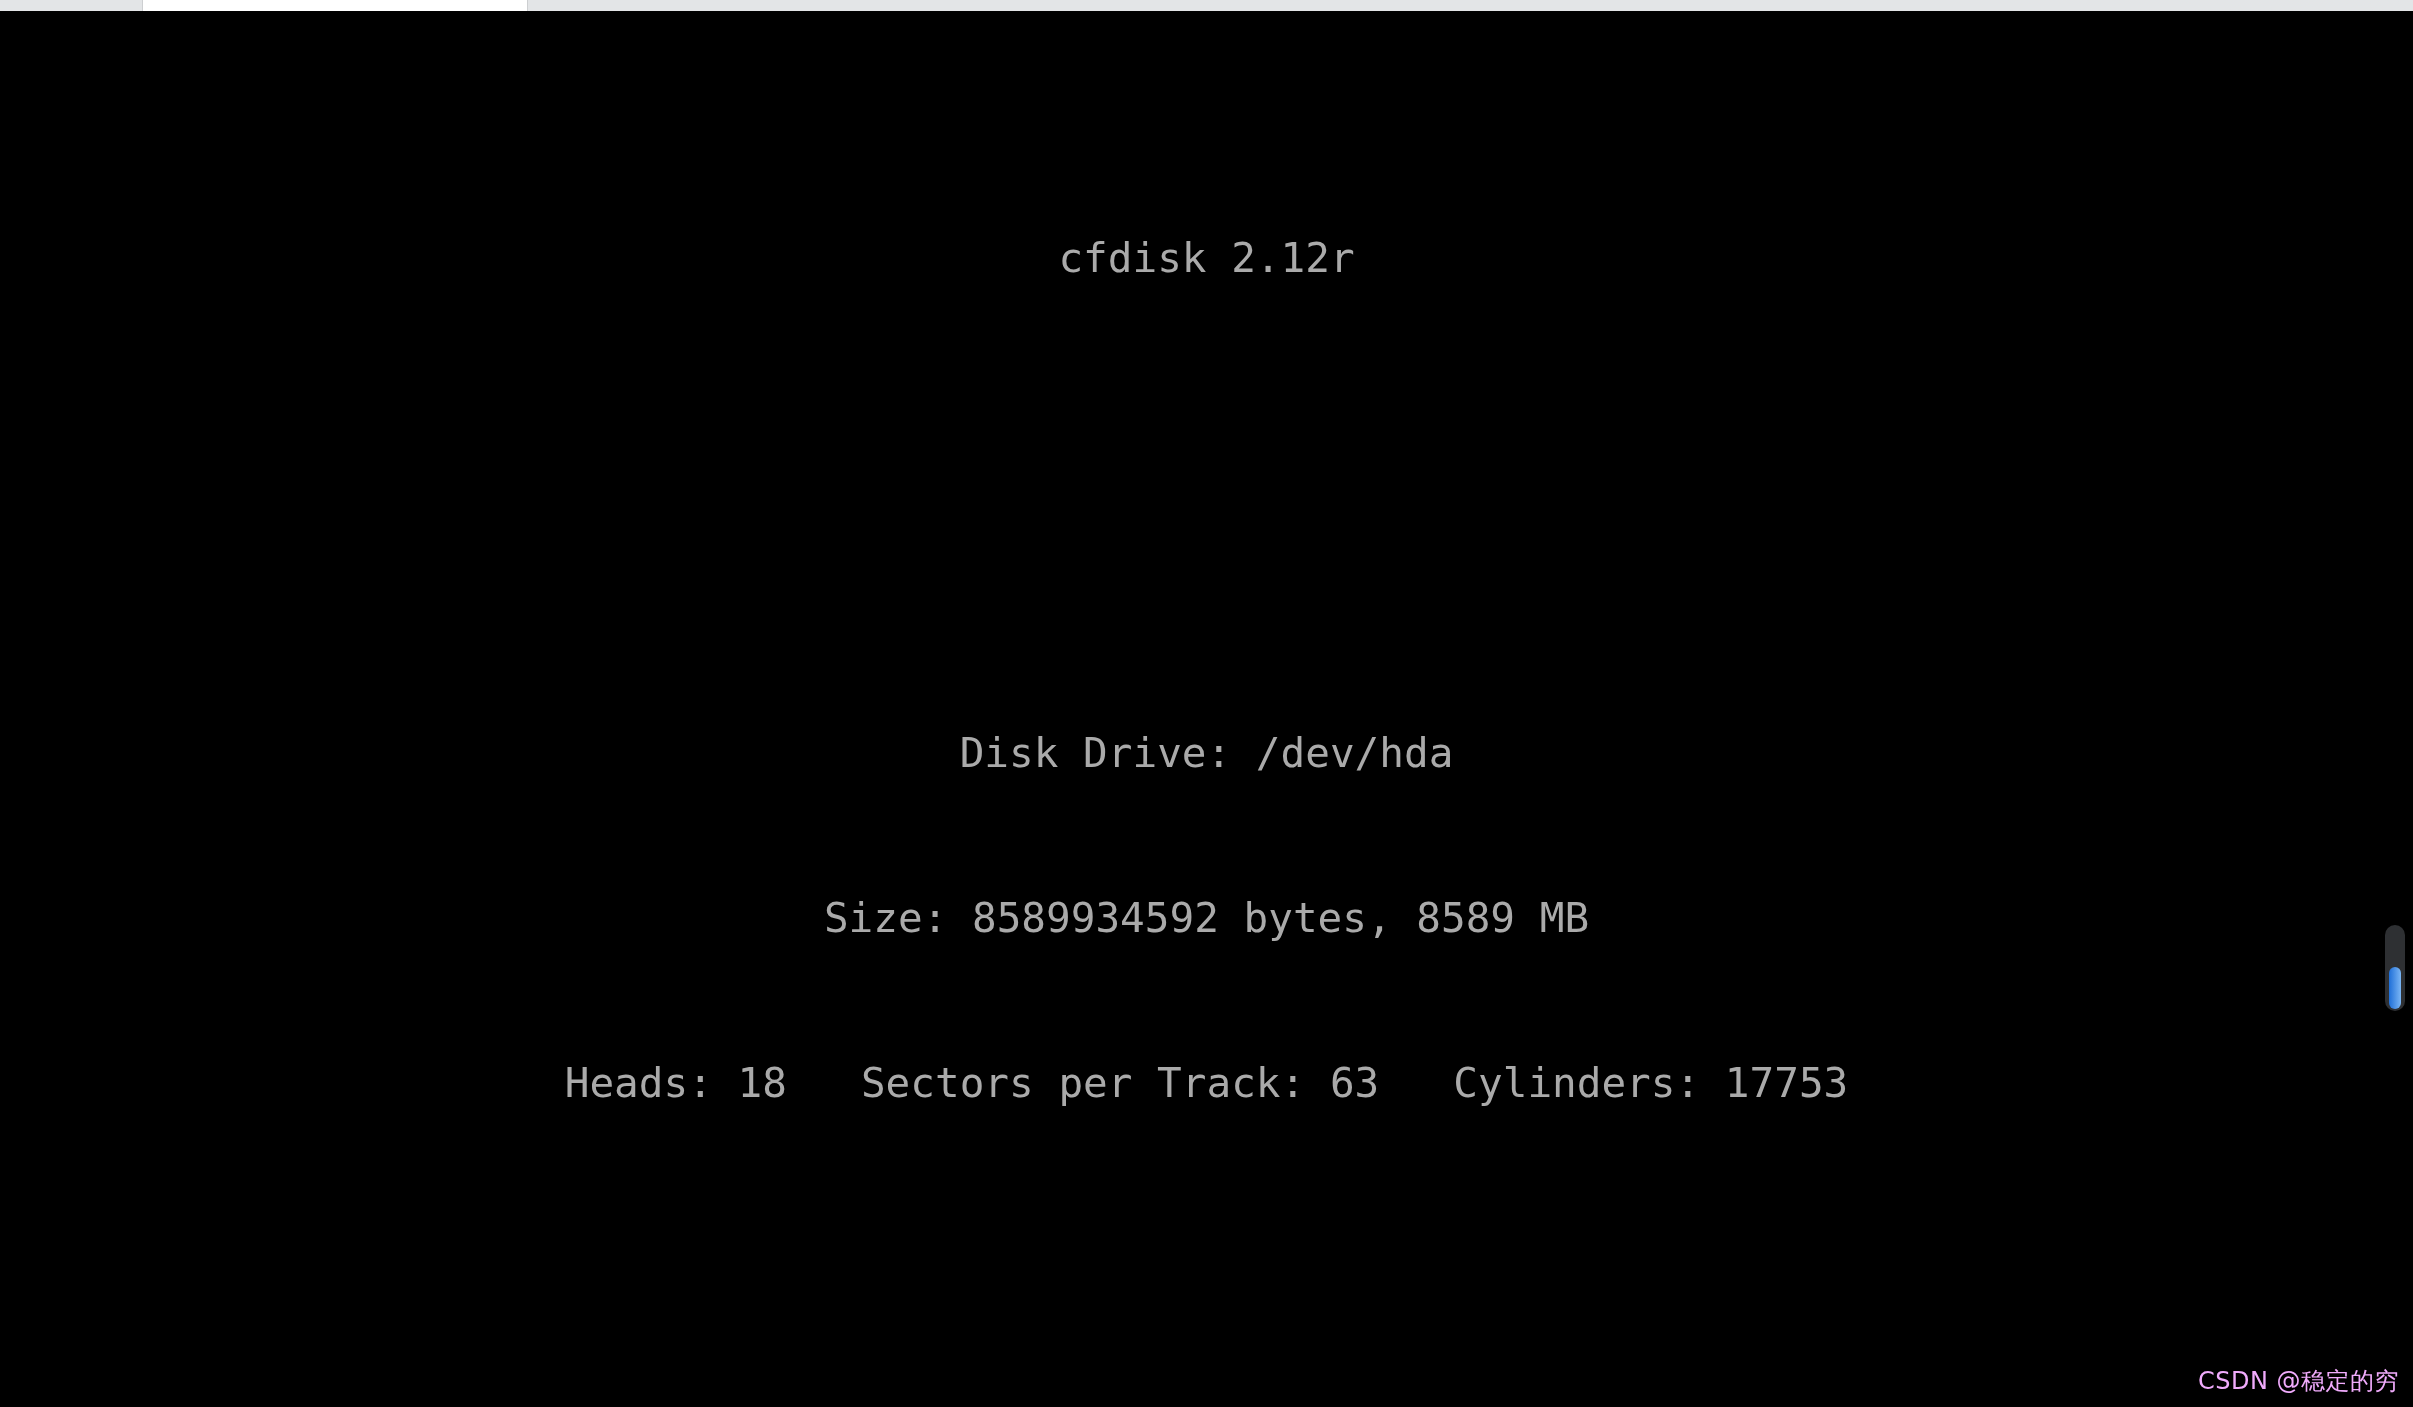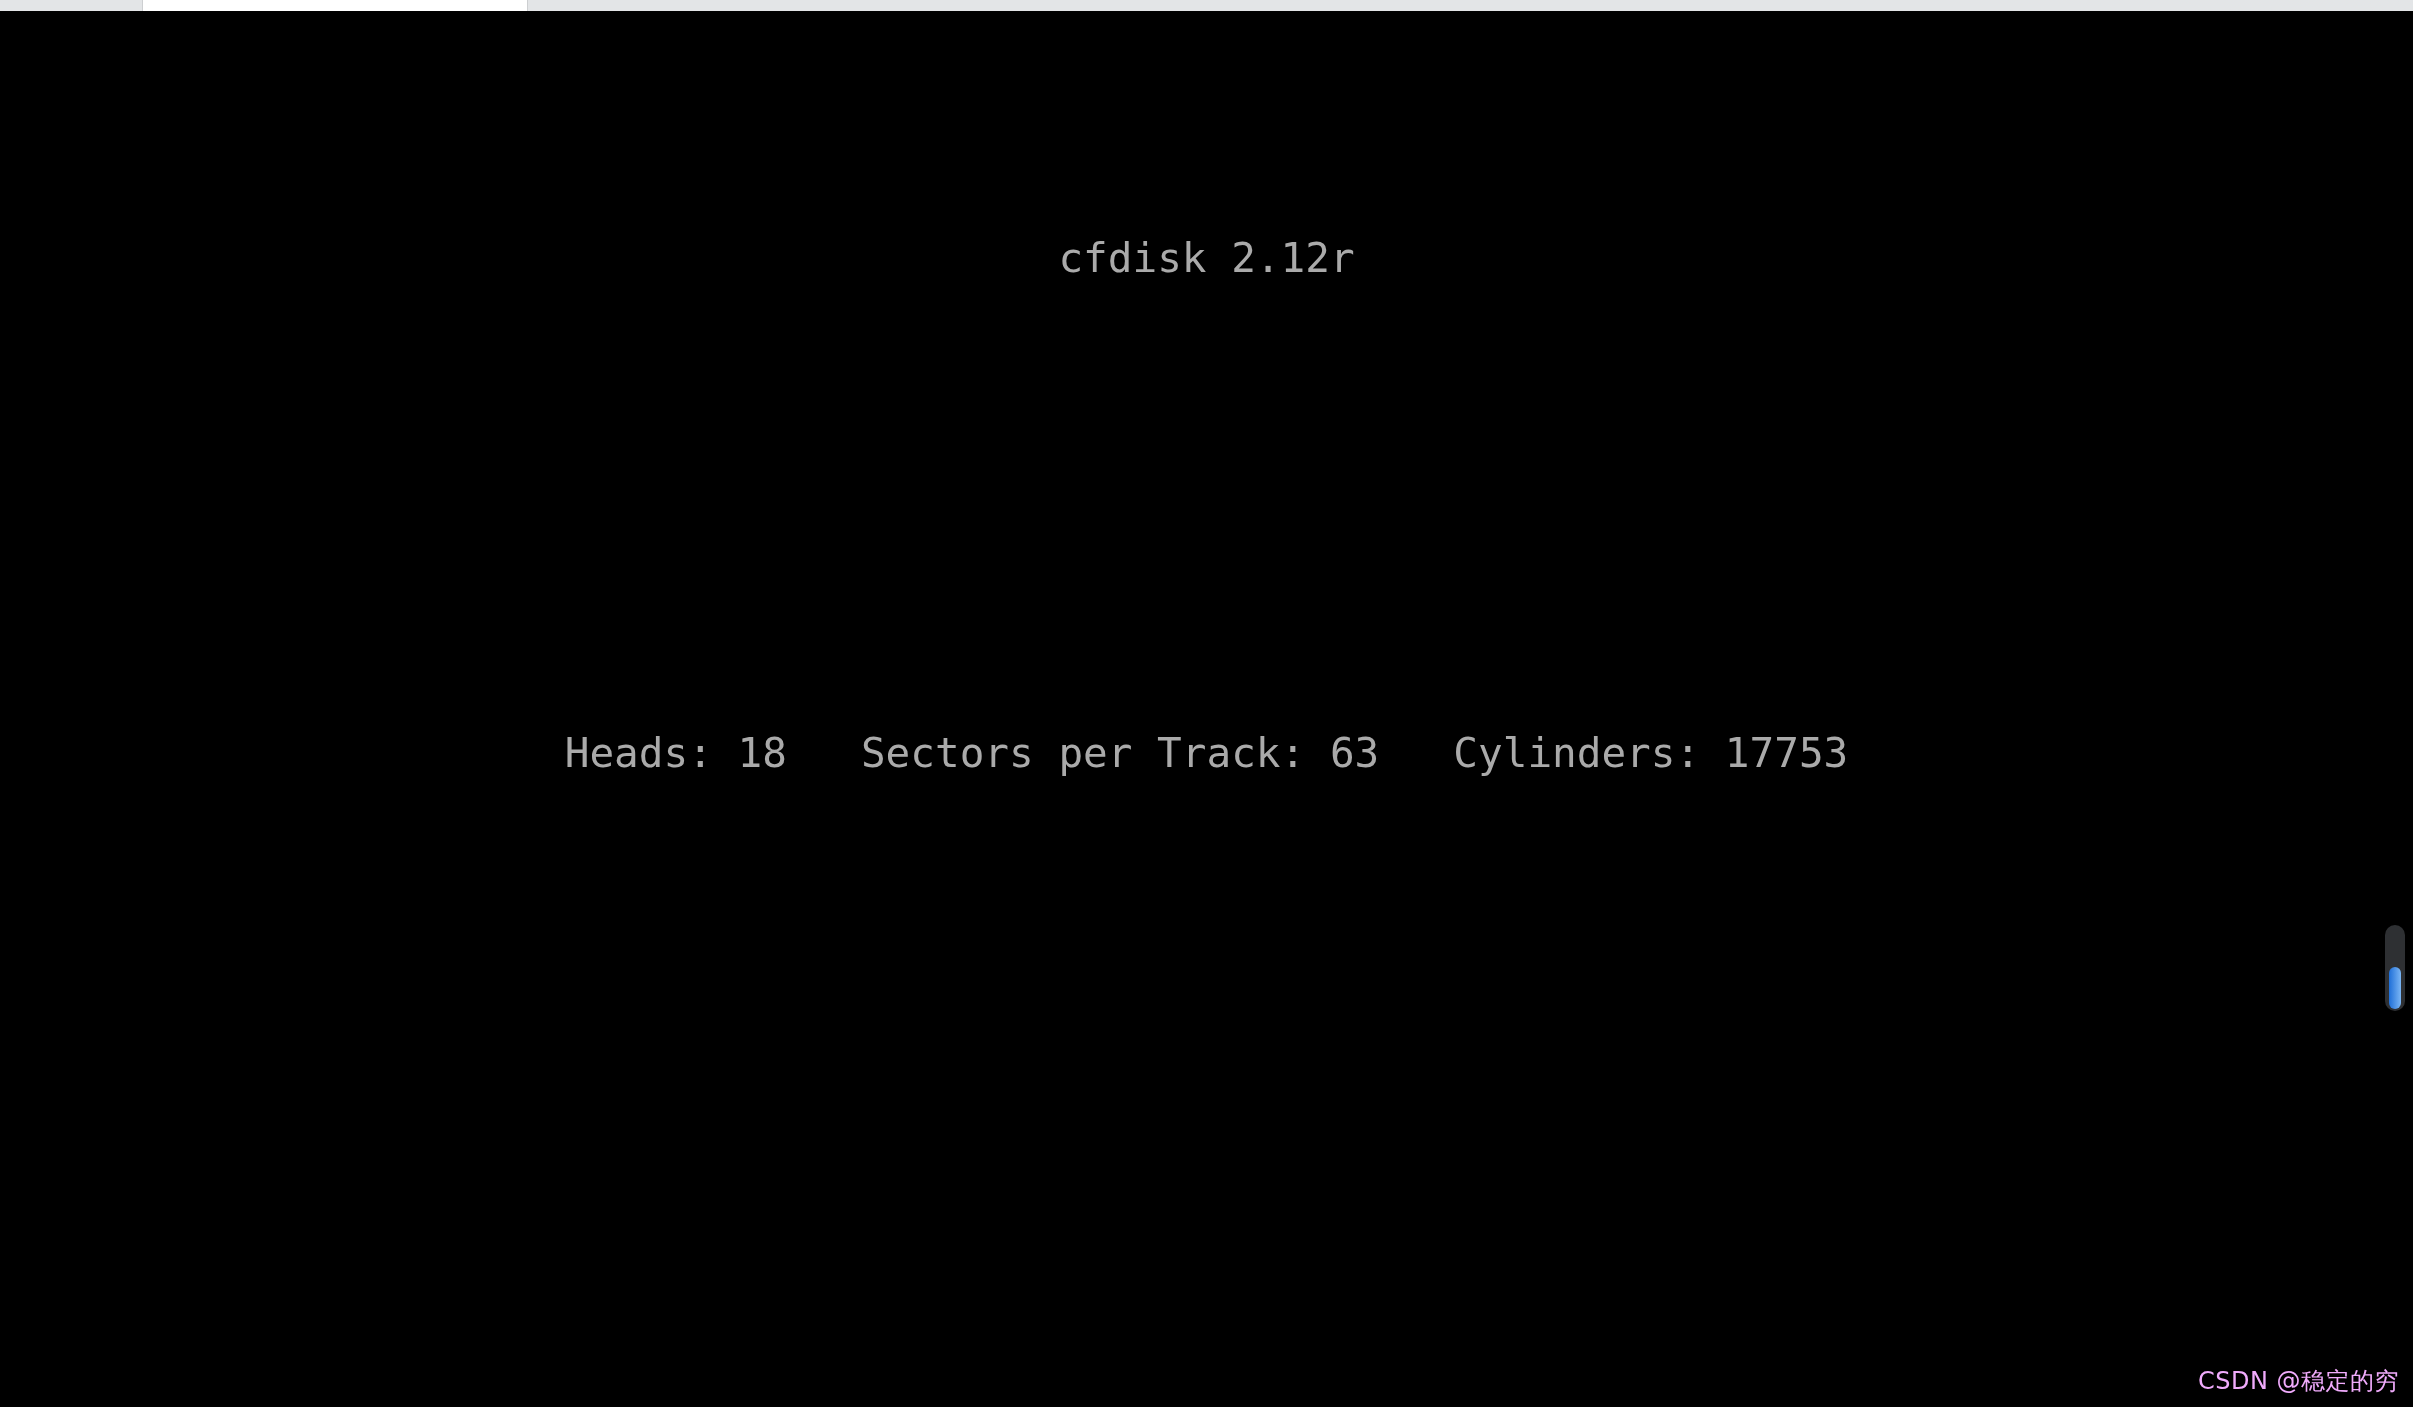--- a/index.html
+++ b/index.html
@@ -105,20 +105,22 @@
 </div>
 
 <div class="terminal">
 
   
   <div class="trow center">cfdisk 2.12r</div>
 
   <div class="spacer"></div>
 
   
+  <div class="trow center">Disk Drive: /dev/hda</div>
+  <div class="trow center">Size: 8589934592 bytes, 8589 MB</div>
   <div class="trow center">Heads: 18   Sectors per Track: 63   Cylinders: 17753</div>
 
   <div class="spacer"></div>
 
   
   
 
   
   
 

